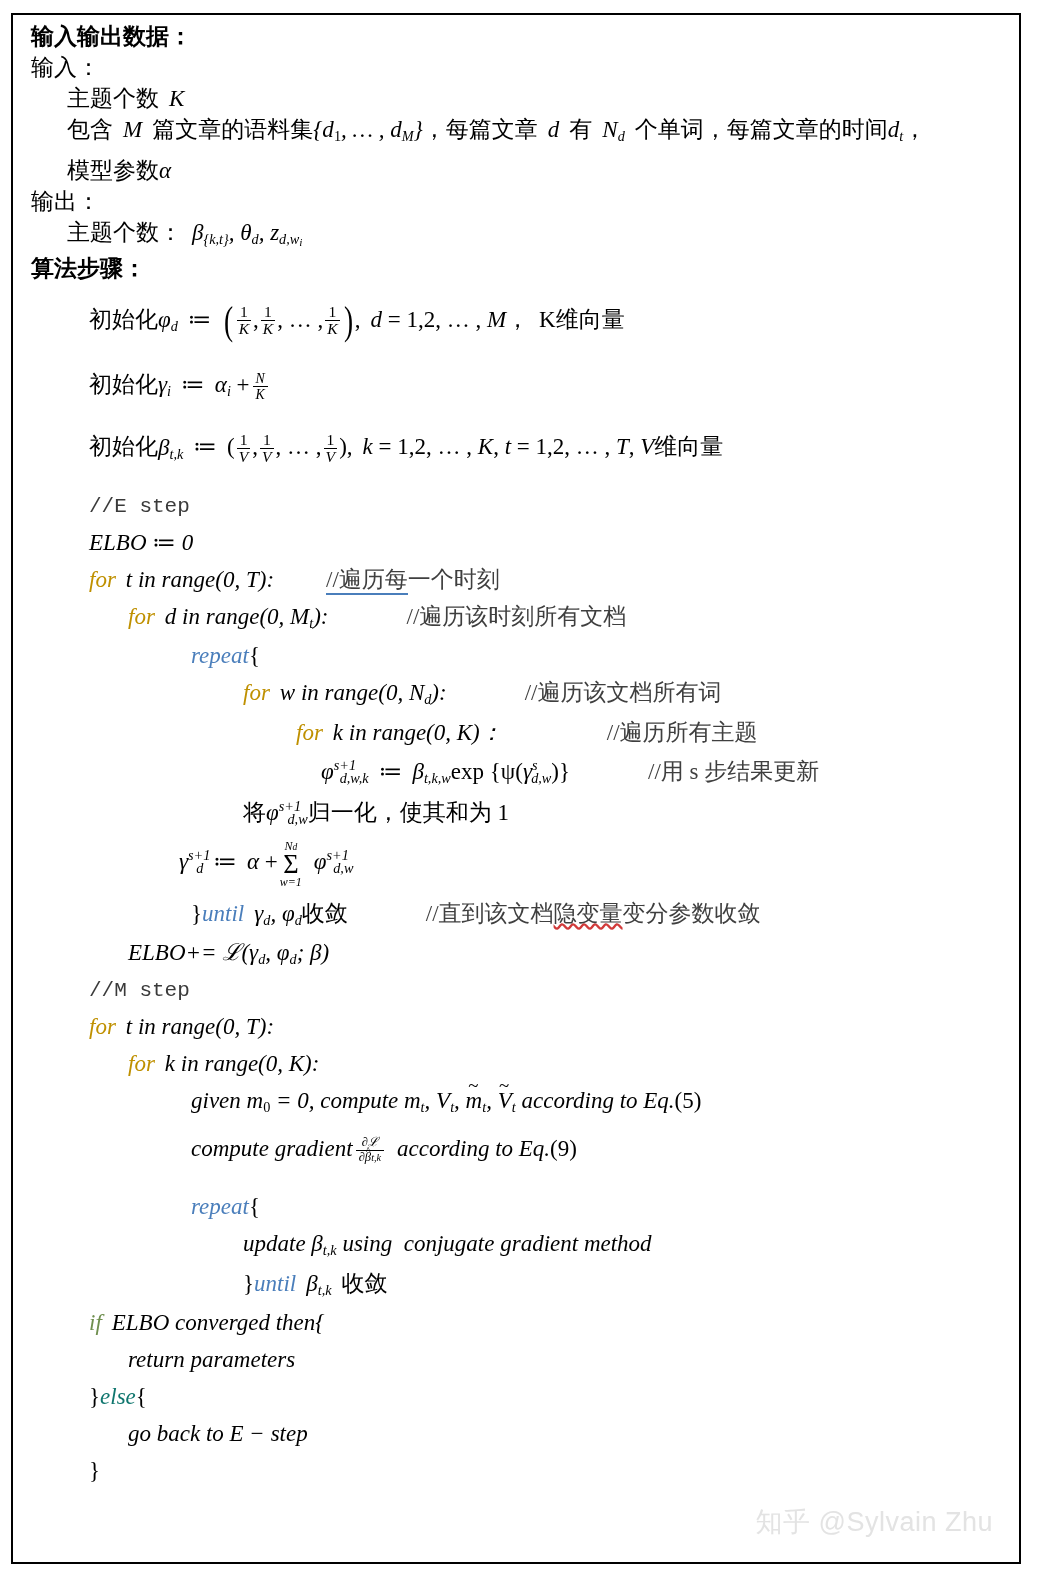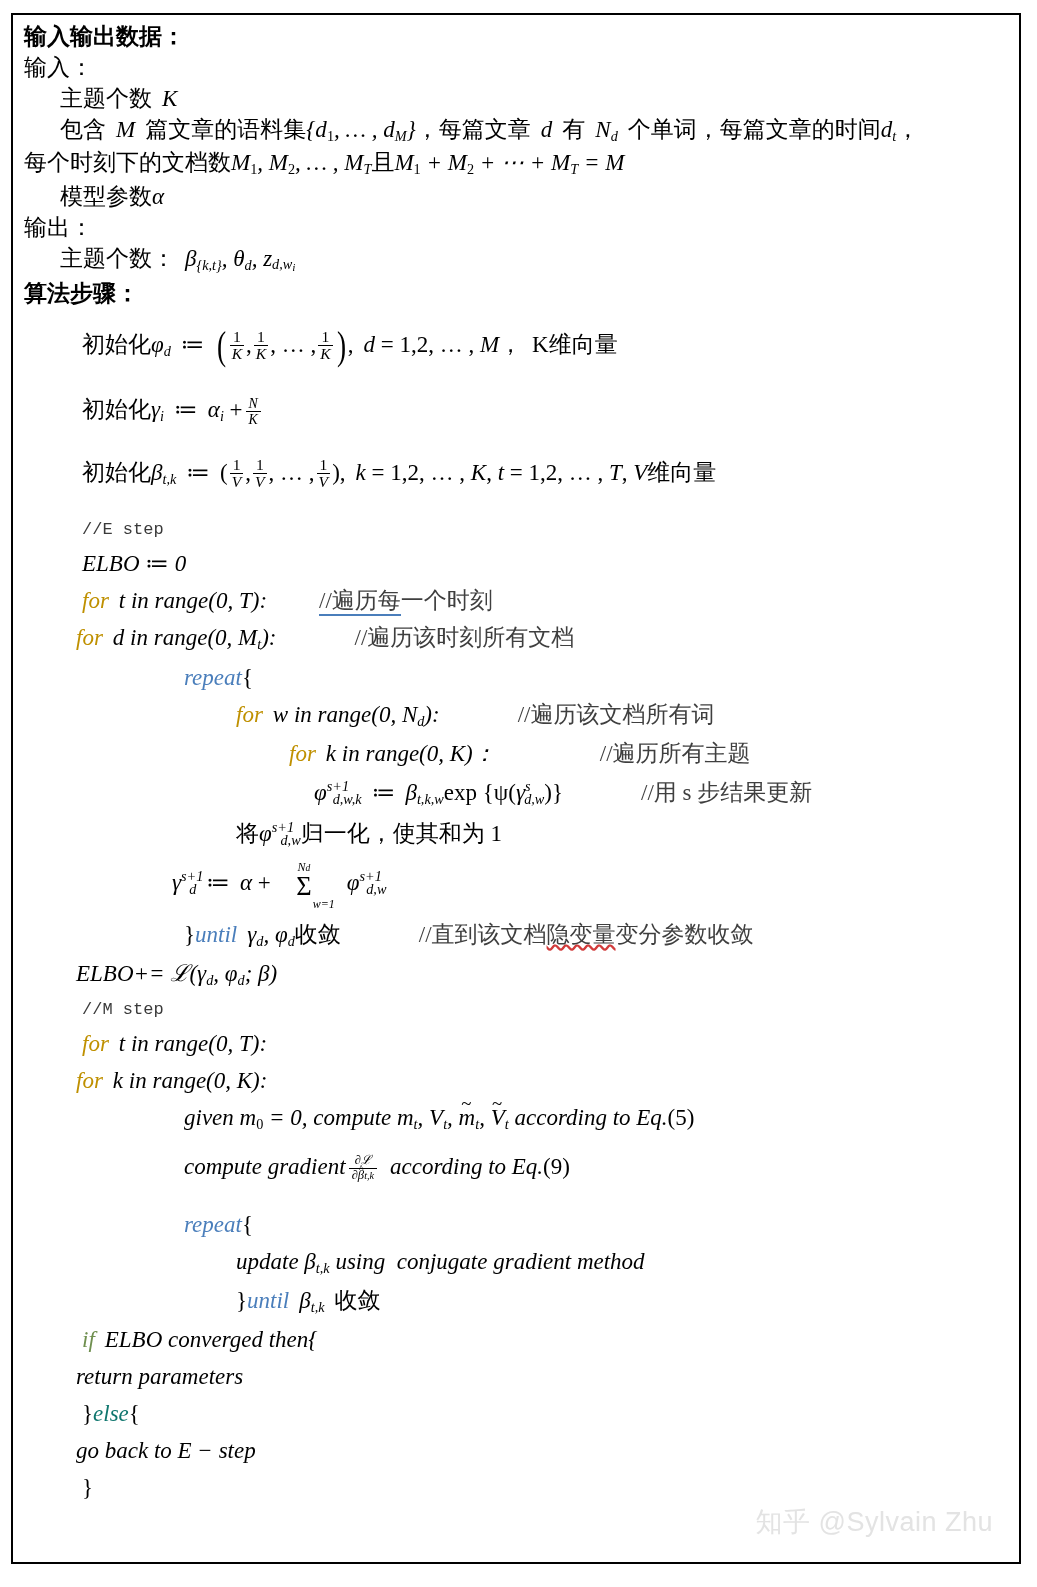--- a/index.html
+++ b/index.html
@@ -21,21 +21,21 @@
     top: 13px;
     width: 1010px;
     height: 1551px;
     border: 2px solid #000000;
     box-sizing: border-box;
     background: #ffffff;
     overflow: hidden;
   }
   .content {
     position: absolute;
-    left: 1px; top: 0;
+    left: 8px; top: 0;
     width: 100%;
     height: 100%;
     padding: 10px 8px 0 10px;
     box-sizing: border-box;
   }
 
   
   .line {
     position: relative;
     white-space: nowrap;
@@ -54,21 +54,21 @@
   .kw-for    { color: #bf9000; font-style: italic; }
   .kw-repeat { color: #4a7ebb; font-style: italic; margin-top: 48px; }
   .kw-until  { color: #4a7ebb; font-style: italic; }
   .kw-if     { color: #6f8f4f; font-style: italic; }
   .kw-else   { color: #0f766e; font-style: italic; }
   .comment   { color: #3f3f3f; }
 
   
   .stepcomment {
     font-family: "Liberation Mono", "DejaVu Sans Mono", monospace;
-    font-size: 17px;
+    font-size: 21px;
     color: #3a3a3a;
   }
 
   
   .blue-underline {
     border-bottom: 2px solid #4a7ebb;
     padding-bottom: 1px;
   }
   
   .red-wavy {
@@ -120,21 +120,21 @@
 
   .sumop {
     display: inline-block;
     vertical-align: middle;
     text-align: center;
     line-height: 0.95;
     margin: 0 2px;
     position: relative;
     top: 0.05em;
   }
-  .sumop .slim { display: block; font-size: 0.52em; font-style: italic; margin-left: 40px; }
+  .sumop .slim { display: block; font-size: 0.52em; font-style: italic; }
   .sumop .sig  { display: block; font-size: 1.15em; font-style: normal; }
   .sumop .slim-top { display:block; font-size:0.52em; font-style: italic;}
 
   .tilde-wrap { position: relative; display: inline-block; }
   .tilde-wrap .tl {
     position: absolute;
     left: 50%;
     transform: translateX(-55%);
     top: -0.62em;
     font-size: 0.82em;
@@ -151,21 +151,21 @@
   }
 
   .sp { display: inline-block; width: 10px; }
   .sp-lg { display: inline-block; width: 26px; }
   .sp-xl { display: inline-block; width: 52px; }
 
   
   .i0 { margin-left: 0px; }
   .i1 { margin-left: 36px; }
   .i2 { margin-left: 58px; }
-  .i3 { margin-left: 52px; }
+  .i3 { margin-left: 97px; }
   .i4 { margin-left: 160px; }
   .i5 { margin-left: 212px; }
   .i6 { margin-left: 265px; }
   .i7 { margin-left: 295px; }
 
   .gapA { height: 14px; }
   .gapB { height: 22px; }
   .gapC { height: 30px; }
   .gapS { height: 8px; }
 
@@ -195,23 +195,20 @@
     <div class="line i1">
       <span>主题个数</span><span class="sp"></span><span class="mathvar">K</span>
     </div>
     <div class="gapS"></div>
 
     <div class="line i1">
       <span>包含</span><span class="sp"></span><span class="mathvar">M</span><span class="sp"></span><span>篇文章的语料集</span><span class="mathvar">{d<span class="subn">1</span>, … , d<span class="sub">M</span>}</span><span>，每篇文章</span><span class="sp"></span><span class="mathvar">d</span><span class="sp"></span><span>有</span><span class="sp"></span><span class="mathvar">N<span class="sub">d</span></span><span class="sp"></span><span>个单词，每篇文章的时间</span><span class="mathvar">d<span class="sub">t</span></span>，
     </div>
     <div class="gapS"></div>
 
-    <div class="line i0">
-      <span>每个时刻下的文档数</span><span class="mathvar">M<span class="subn">1</span>, M<span class="subn">2</span>, … , M<span class="sub">T</span></span>且<span class="mathvar">M<span class="subn">1</span> + M<span class="subn">2</span> + ⋯ + M<span class="sub">T</span> = M</span>
-    </div>
     <div class="gapS"></div>
 
     <div class="line i1">
       <span>模型参数</span><span class="mathvar">α</span>
     </div>
     <div class="gapS"></div>
 
     <div class="line i0">输出：</div>
     <div class="gapS"></div>
 

